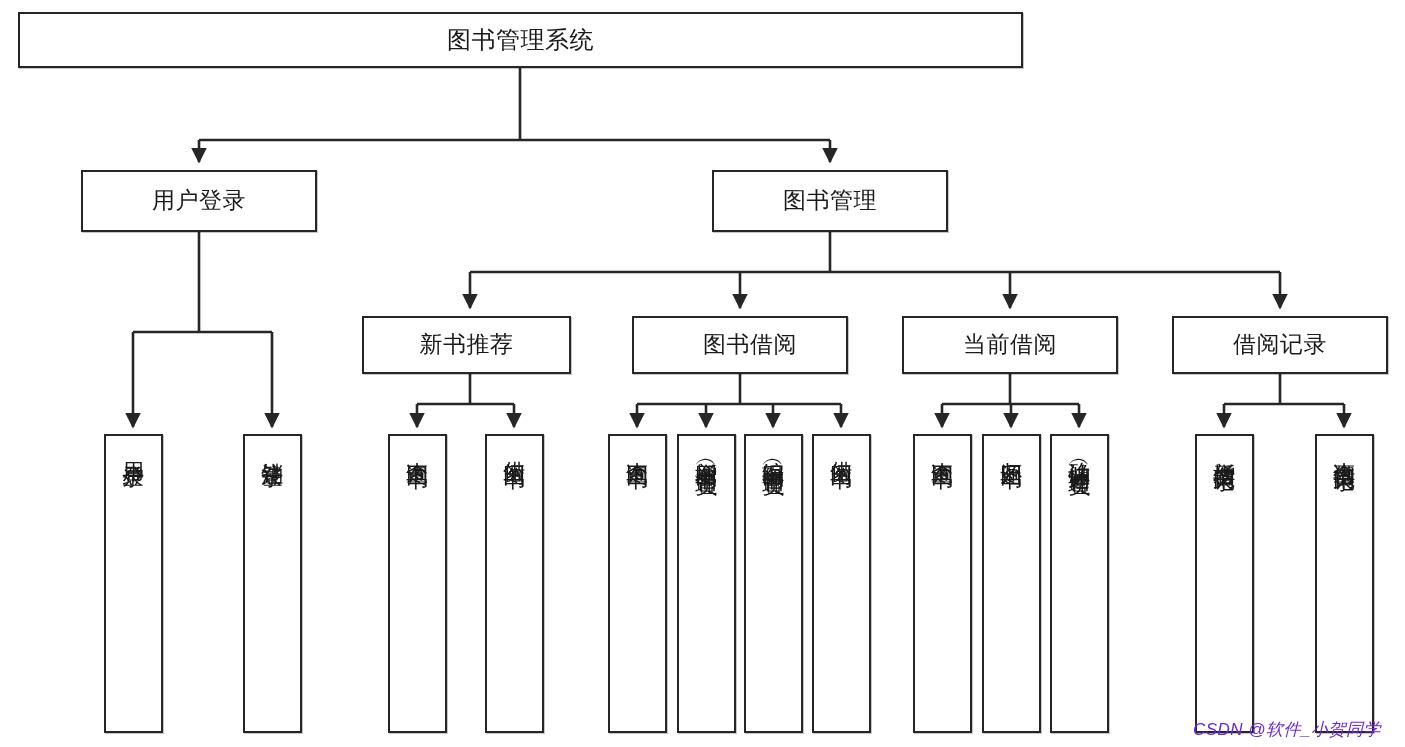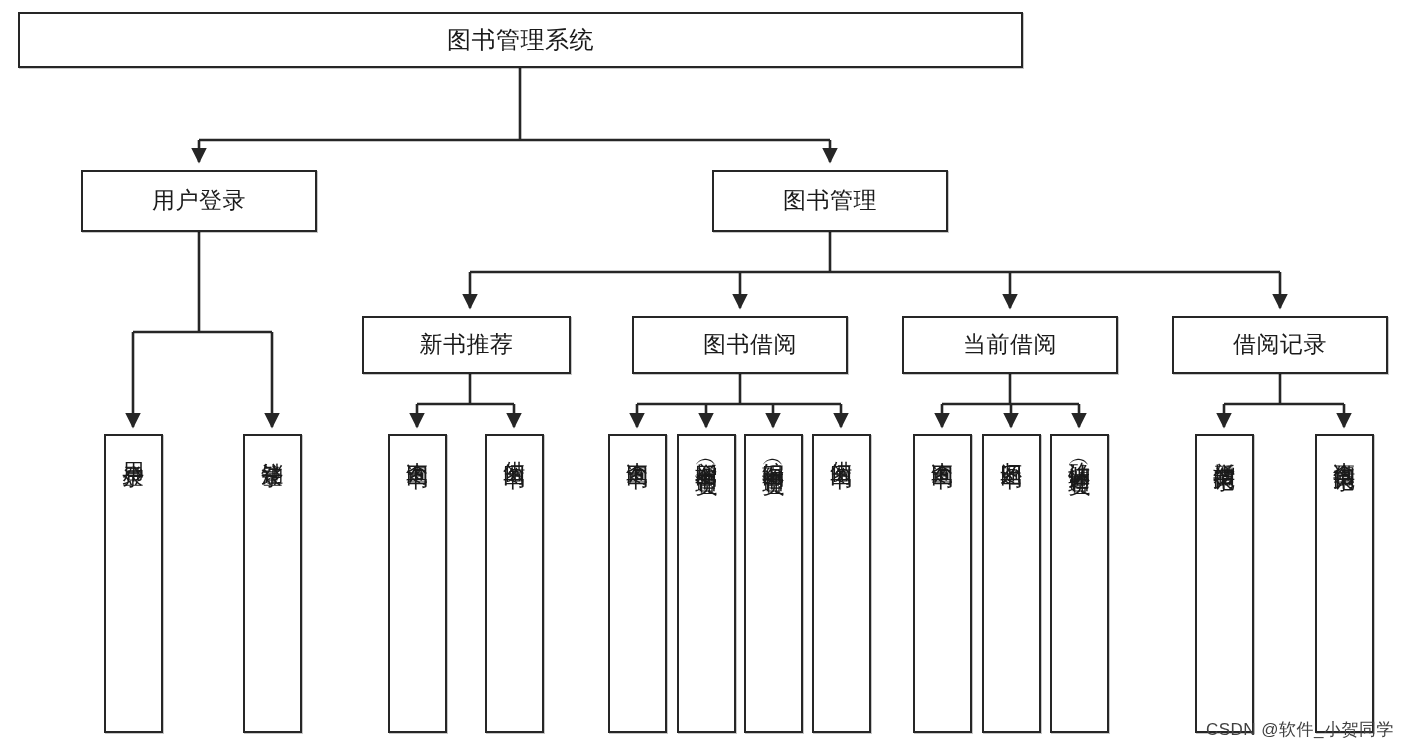--- a/index.html
+++ b/index.html
@@ -58,27 +58,28 @@
   .node.vert .label {
     writing-mode: vertical-rl;
     text-orientation: upright;
     font-size: 22px;
     line-height: 1.06;
     letter-spacing: 2px;
     white-space: nowrap;
   }
   #watermark {
     position: absolute;
-    right: 11px;
+    right: 24px;
     bottom: 6px;
     font-size: 17px;
-    color: #404040;
+    color: #6d28d9;
     letter-spacing: 0.5px;
     font-family: "Liberation Sans", "DejaVu Sans", sans-serif;
     white-space: nowrap;
+    font-style: italic;
   }
 </style>
 </head>
 <body>
 
 <div id="canvas">
 
   <svg id="connectors" viewBox="0 0 1405 747" width="1405" height="747" xmlns="http://www.w3.org/2000/svg">
     <defs>
       <marker id="arrow" viewBox="0 0 10 10" refX="9" refY="5" markerWidth="6" markerHeight="6" orient="auto-start-reverse">

